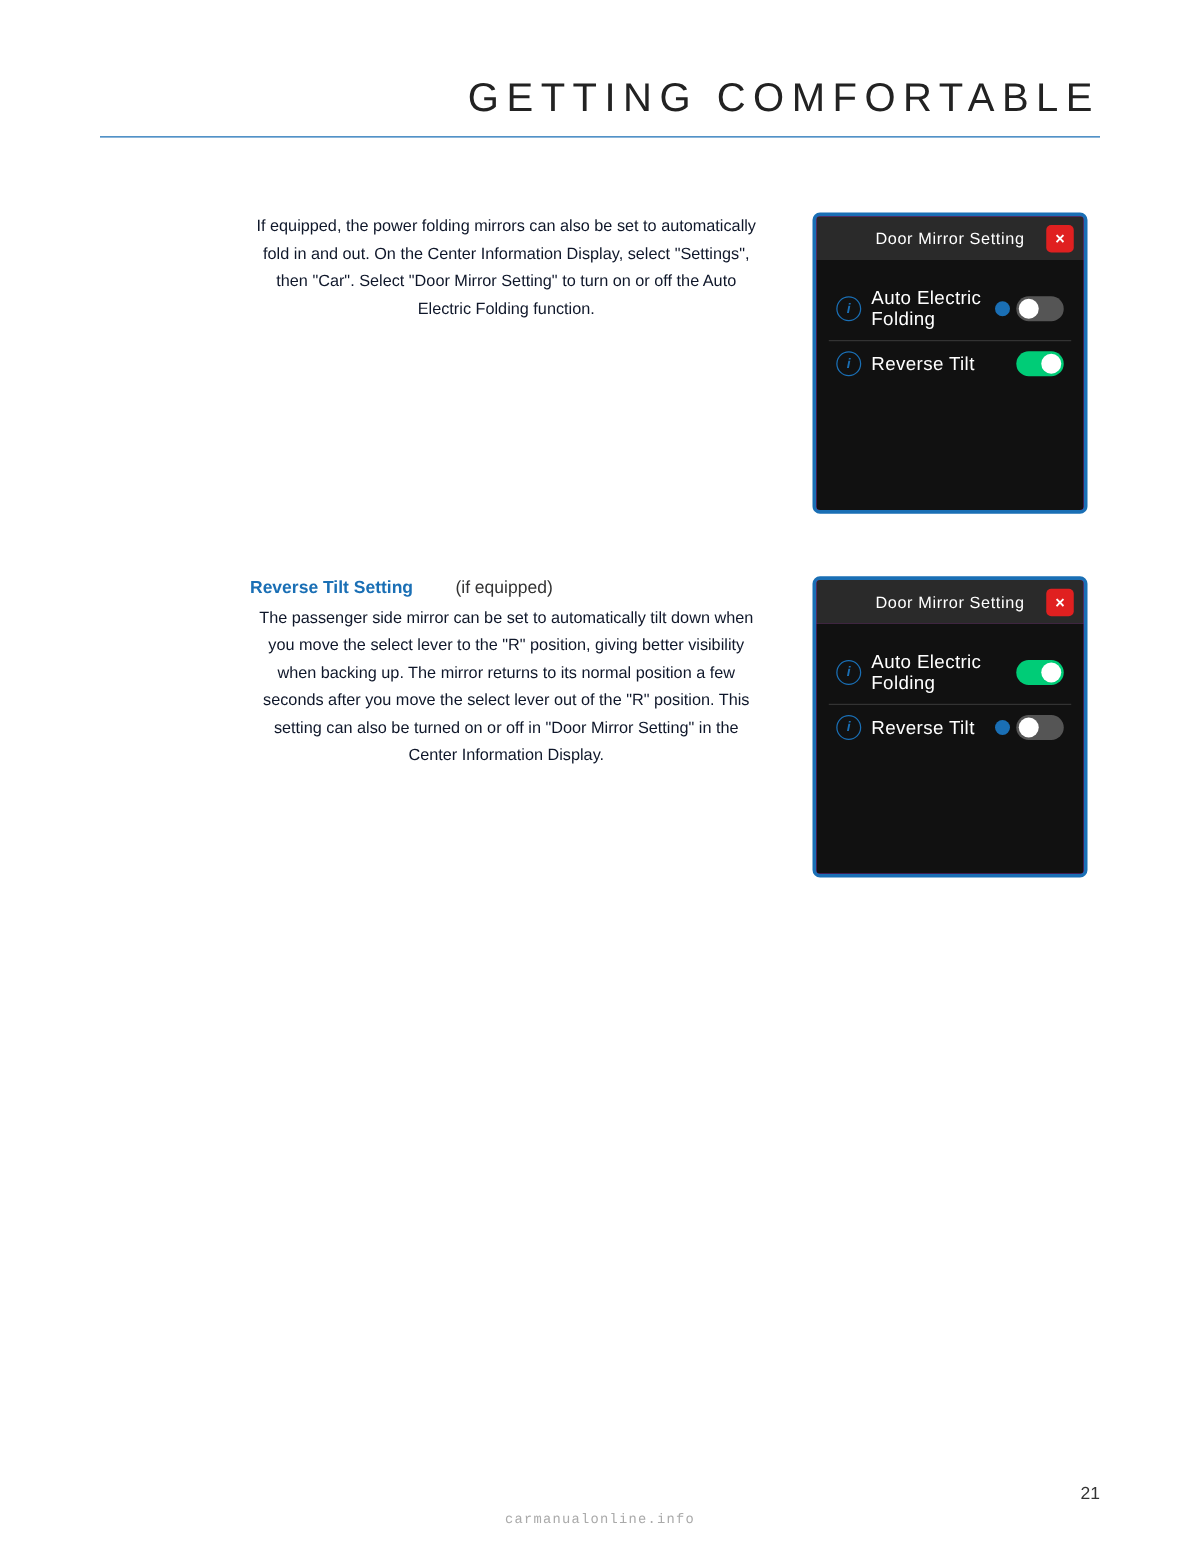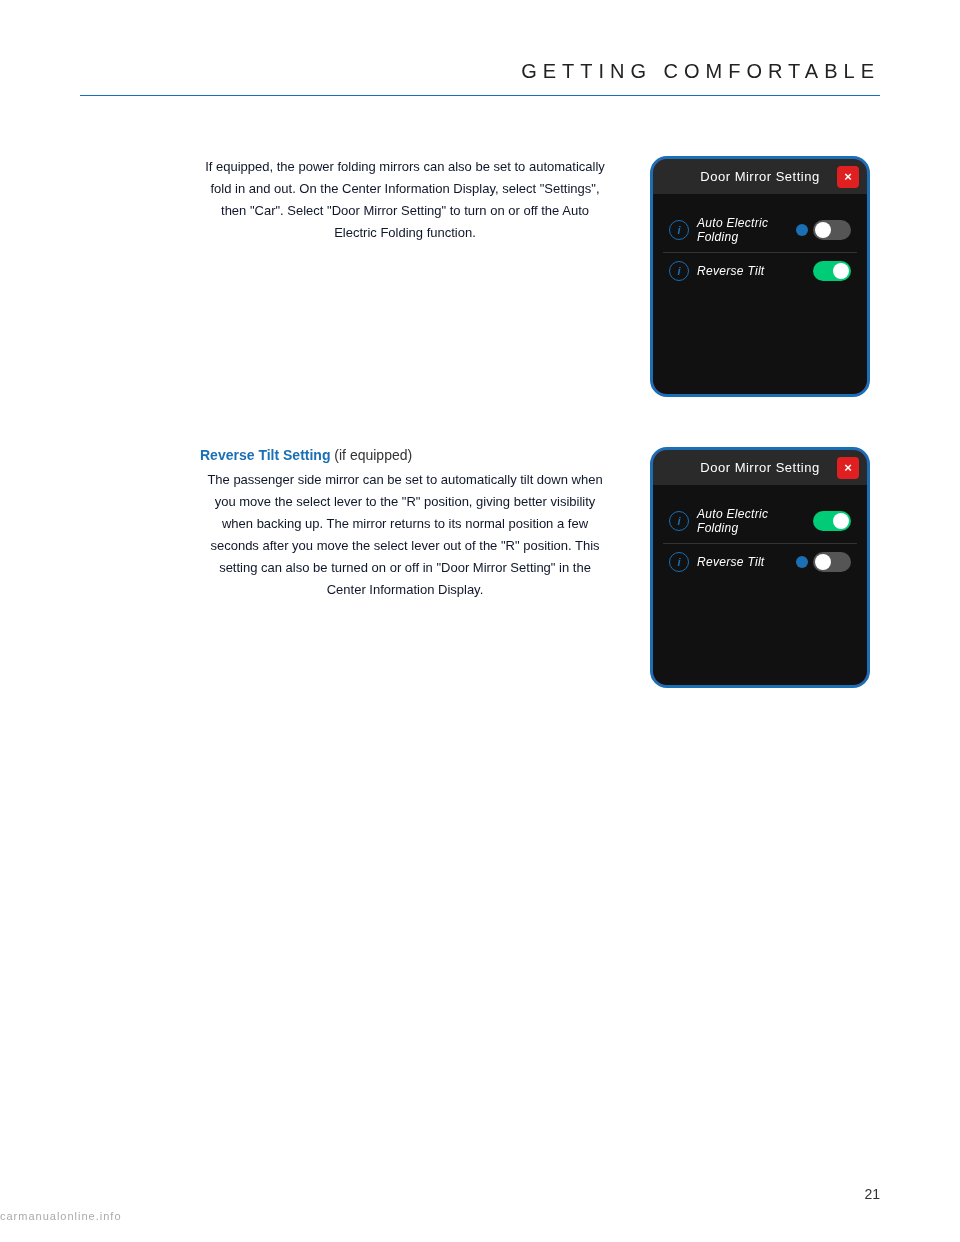--- a/index.html
+++ b/index.html
@@ -10,21 +10,21 @@
       font-family: Arial, Helvetica, sans-serif;
       position: relative;
     }
 
     
     .page-header {
       text-align: right;
       padding: 60px 80px 0 80px;
     }
     .page-title {
-      font-size: 20px;
+      font-size: 32px;
       font-weight: 300;
       letter-spacing: 6px;
       color: #222;
       text-transform: uppercase;
     }
     .header-divider {
       border: none;
       border-top: 1.5px solid #1a6fb5;
       margin: 12px 80px 0 80px;
     }
@@ -58,35 +58,36 @@
     .section-heading {
       font-size: 14px;
       font-weight: bold;
       color: #1a6fb5;
       margin-top: 0;
       margin-bottom: 6px;
     }
     .section-heading-normal {
       font-weight: normal;
       color: #333;
+      margin-left: 30px;
     }
 
     
     .second-section {
       display: flex;
       padding: 50px 80px 0 200px;
       gap: 40px;
     }
 
     
     .ui-screen {
       width: 220px;
       background: #a21caf;
       border: 3px solid #1a6fb5;
-      border-radius: 17px;
+      border-radius: 6px;
       overflow: hidden;
     }
 
     .ui-screen-header {
       display: flex;
       align-items: center;
       justify-content: center;
       background: #2a2a2a;
       padding: 10px 12px;
       position: relative;
@@ -141,24 +142,23 @@
       font-weight: bold;
       display: flex;
       align-items: center;
       justify-content: center;
       flex-shrink: 0;
       margin-right: 8px;
     }
 
     .row-label {
       color: #ffffff;
-      font-size: 12px;
+      font-size: 15px;
       flex: 1;
       letter-spacing: 0.3px;
-      font-style: italic;
     }
 
     
     .toggle-container {
       display: flex;
       align-items: center;
       gap: 5px;
     }
 
     .toggle-dot {
@@ -210,23 +210,25 @@
       font-size: 14px;
       color: #333;
     }
 
     
     .watermark {
       position: absolute;
       bottom: 20px;
       right: 0;
       left: 0;
+      text-align: center;
       font-size: 11px;
       color: #aaa;
       letter-spacing: 1px;
+      font-family: Liberation Mono, monospace;
     }
   </style>
 </head>
 <body>
 
 <header class="page-header">
   <h1 class="page-title">GETTING COMFORTABLE</h1>
 </header>
 <hr class="header-divider">
 

